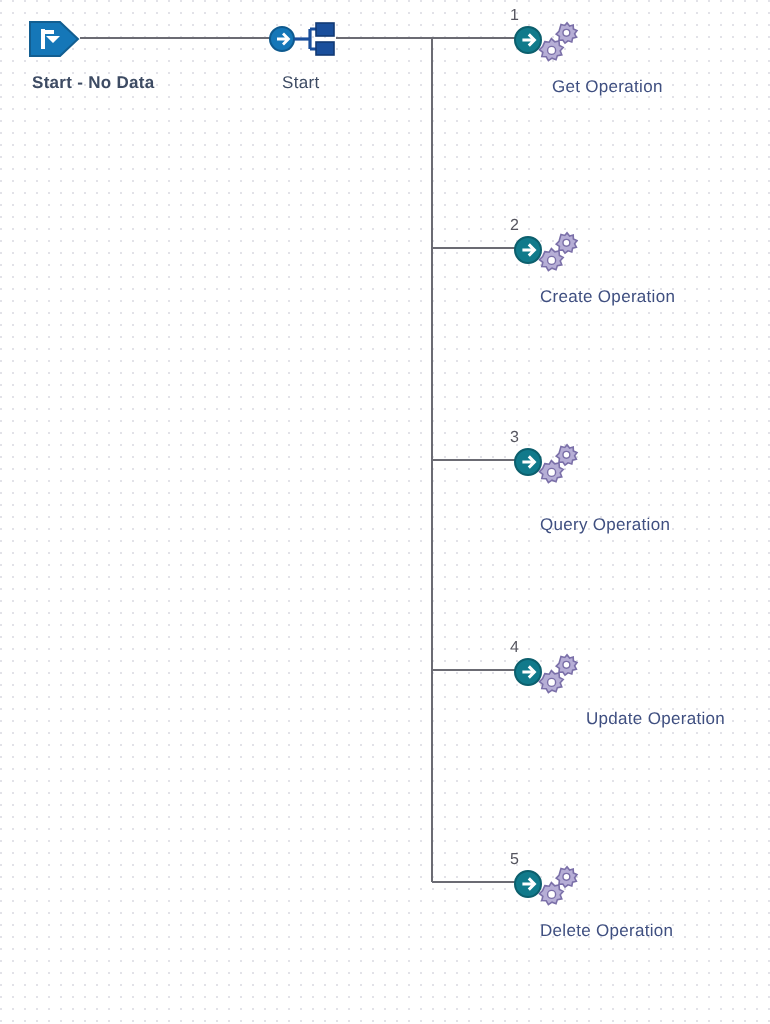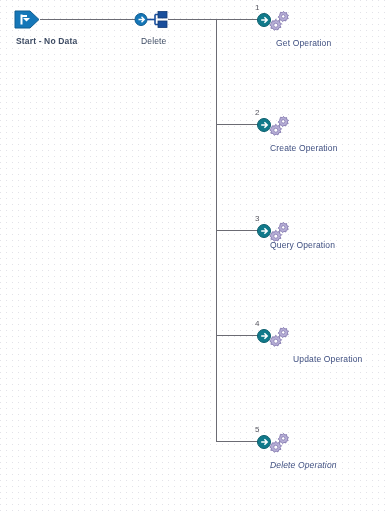--- a/index.html
+++ b/index.html
@@ -91,21 +91,21 @@
       <path d="M4.5 8.5 H10 M7.5 5.8 L10.2 8.5 L7.5 11.2" stroke="#ffffff" stroke-width="1.4" fill="none"></path>
 
       <line x1="13" y1="8.5" x2="21" y2="8.5" stroke="#1a4f9c" stroke-width="1.6"></line>
 
       <path d="M21 3.5 V13.5" stroke="#1a4f9c" stroke-width="1.6" fill="none"></path>
       <path d="M21 3.5 H24 M21 13.5 H24" stroke="#1a4f9c" stroke-width="1.6" fill="none"></path>
 
       <rect x="24" y="0.5" width="9" height="6.5" fill="#1a4f9c" stroke="#123a75" stroke-width="0.8"></rect>
       <rect x="24" y="10" width="9" height="6.5" fill="#1a4f9c" stroke="#123a75" stroke-width="0.8"></rect>
     </svg>
-    <div class="node-label" style="left:141px; top:36px;">Delete</div>
+    <div class="node-label" style="left:141px; top:36px;">Start</div>
   </div>
 
   <div class="node" style="left:0;top:0;">
     <div class="seq-num" style="left:255px; top:3px;">1</div>
     <svg class="node-icon" style="left:256px; top:10px;" width="34" height="22" viewBox="0 0 34 22">
       <circle cx="8" cy="10" r="6.5" fill="#117a8b" stroke="#0c5f6d" stroke-width="1"></circle>
       <path d="M5.2 10 H11 M8.4 7.2 L11.2 10 L8.4 12.8" stroke="#ffffff" stroke-width="1.5" fill="none"></path>
       <g fill="#b6aed6" stroke="#7a6fa8" stroke-width="0.8">
         <path d="M24.5 2.2 l1.9 .5 1.1-1.3 1.3 1.6 1.8-.5 .1 2 1.8 .8-1.2 1.6 .9 1.7-1.9 .5-.4 1.9-1.9-.6-1.5 1.2-1.1-1.6-1.9 .1 .2-1.9-1.6-1.1 1.4-1.4z"></path>
         <circle cx="27.2" cy="6.4" r="1.7" fill="#ffffff" stroke="#7a6fa8" stroke-width="0.7"></circle>
@@ -136,21 +136,21 @@
     <svg class="node-icon" style="left:256px; top:221px;" width="34" height="22" viewBox="0 0 34 22">
       <circle cx="8" cy="10" r="6.5" fill="#117a8b" stroke="#0c5f6d" stroke-width="1"></circle>
       <path d="M5.2 10 H11 M8.4 7.2 L11.2 10 L8.4 12.8" stroke="#ffffff" stroke-width="1.5" fill="none"></path>
       <g fill="#b6aed6" stroke="#7a6fa8" stroke-width="0.8">
         <path d="M24.5 2.2 l1.9 .5 1.1-1.3 1.3 1.6 1.8-.5 .1 2 1.8 .8-1.2 1.6 .9 1.7-1.9 .5-.4 1.9-1.9-.6-1.5 1.2-1.1-1.6-1.9 .1 .2-1.9-1.6-1.1 1.4-1.4z"></path>
         <circle cx="27.2" cy="6.4" r="1.7" fill="#ffffff" stroke="#7a6fa8" stroke-width="0.7"></circle>
         <path d="M16.4 10.8 l2.2 .3 1.1-1.8 1.7 1.6 2.1-.4 .2 2.2 1.9 1-1.5 1.7 .8 2-2.2 .4-.7 2.1-2-.8-1.8 1.2-1.1-1.9-2.2-.1 .5-2.1-1.7-1.4 1.6-1.5z"></path>
         <circle cx="19.8" cy="15.2" r="2" fill="#ffffff" stroke="#7a6fa8" stroke-width="0.7"></circle>
       </g>
     </svg>
-    <div class="node-label op-label" style="left:270px; top:240px;text-align:right;">Query Operation</div>
+    <div class="node-label op-label" style="left:270px; top:257px;text-align:right;">Query Operation</div>
   </div>
 
   <div class="node" style="left:0;top:0;">
     <div class="seq-num" style="left:255px; top:319px;">4</div>
     <svg class="node-icon" style="left:256px; top:326px;" width="34" height="22" viewBox="0 0 34 22">
       <circle cx="8" cy="10" r="6.5" fill="#117a8b" stroke="#0c5f6d" stroke-width="1"></circle>
       <path d="M5.2 10 H11 M8.4 7.2 L11.2 10 L8.4 12.8" stroke="#ffffff" stroke-width="1.5" fill="none"></path>
       <g fill="#b6aed6" stroke="#7a6fa8" stroke-width="0.8">
         <path d="M24.5 2.2 l1.9 .5 1.1-1.3 1.3 1.6 1.8-.5 .1 2 1.8 .8-1.2 1.6 .9 1.7-1.9 .5-.4 1.9-1.9-.6-1.5 1.2-1.1-1.6-1.9 .1 .2-1.9-1.6-1.1 1.4-1.4z"></path>
         <circle cx="27.2" cy="6.4" r="1.7" fill="#ffffff" stroke="#7a6fa8" stroke-width="0.7"></circle>
@@ -166,16 +166,16 @@
     <svg class="node-icon" style="left:256px; top:432px;" width="34" height="22" viewBox="0 0 34 22">
       <circle cx="8" cy="10" r="6.5" fill="#117a8b" stroke="#0c5f6d" stroke-width="1"></circle>
       <path d="M5.2 10 H11 M8.4 7.2 L11.2 10 L8.4 12.8" stroke="#ffffff" stroke-width="1.5" fill="none"></path>
       <g fill="#b6aed6" stroke="#7a6fa8" stroke-width="0.8">
         <path d="M24.5 2.2 l1.9 .5 1.1-1.3 1.3 1.6 1.8-.5 .1 2 1.8 .8-1.2 1.6 .9 1.7-1.9 .5-.4 1.9-1.9-.6-1.5 1.2-1.1-1.6-1.9 .1 .2-1.9-1.6-1.1 1.4-1.4z"></path>
         <circle cx="27.2" cy="6.4" r="1.7" fill="#ffffff" stroke="#7a6fa8" stroke-width="0.7"></circle>
         <path d="M16.4 10.8 l2.2 .3 1.1-1.8 1.7 1.6 2.1-.4 .2 2.2 1.9 1-1.5 1.7 .8 2-2.2 .4-.7 2.1-2-.8-1.8 1.2-1.1-1.9-2.2-.1 .5-2.1-1.7-1.4 1.6-1.5z"></path>
         <circle cx="19.8" cy="15.2" r="2" fill="#ffffff" stroke="#7a6fa8" stroke-width="0.7"></circle>
       </g>
     </svg>
-    <div class="node-label op-label" style="left:270px; top:460px;font-style:italic;">Delete Operation</div>
+    <div class="node-label op-label" style="left:270px; top:460px;">Delete Operation</div>
   </div>
 
 </div>
 
 </body></html>

